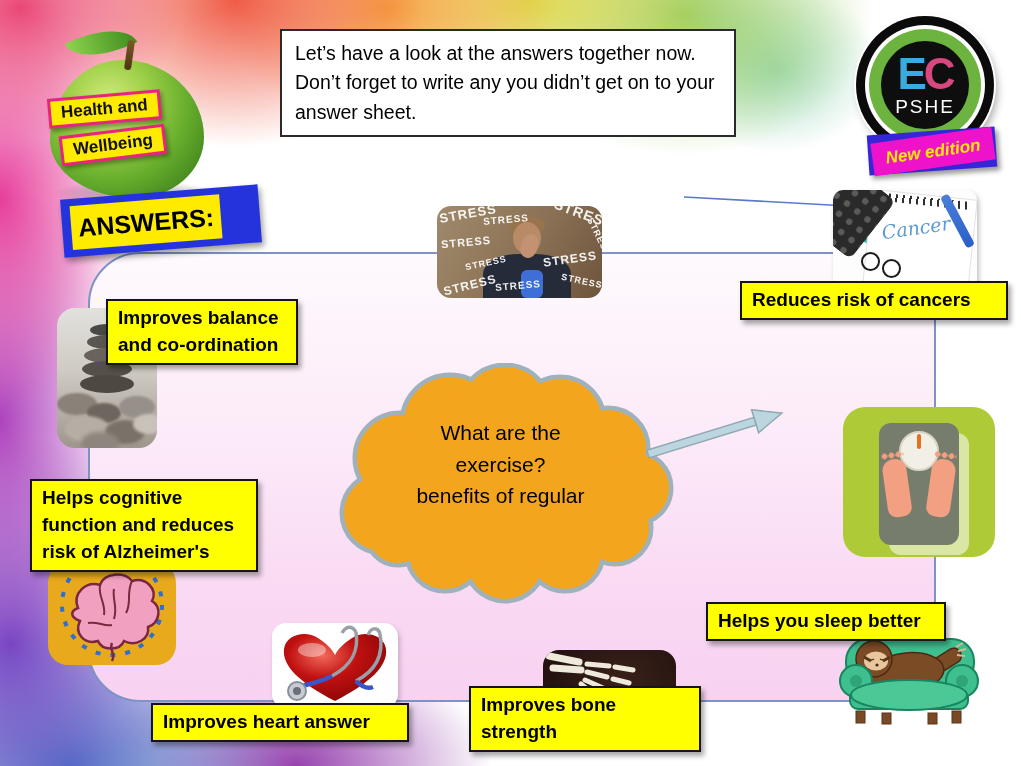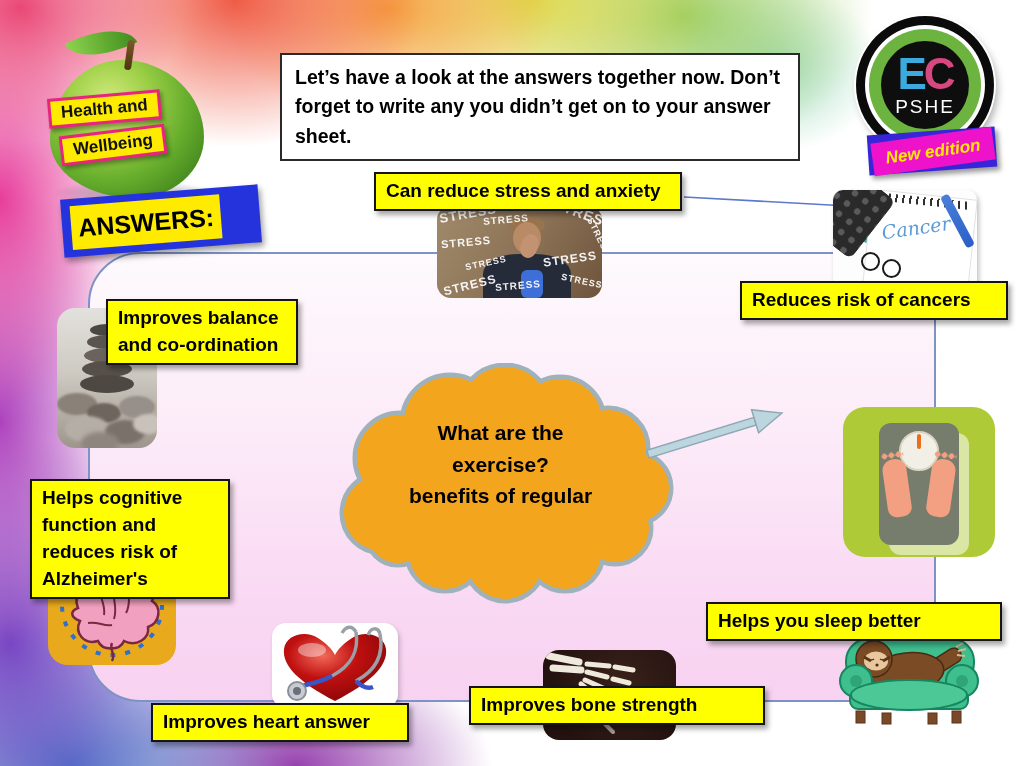--- a/index.html
+++ b/index.html
@@ -23,25 +23,25 @@
     border:2px solid var(--panel-border,#7e92c5);border-radius:52px;z-index:1;
     background:linear-gradient(180deg,#fefafd 0%,#fceaf8 42%,#f9d8f3 78%,#f8d2f1 100%);}
   .connector{position:absolute;left:680px;top:190px;z-index:2;}
   
   .ans{position:absolute;z-index:5;background:var(--label-bg,#ffff00);border:2px solid #141414;
     font-weight:bold;font-size:19px;line-height:1.42;padding:4px 10px;box-sizing:border-box;
     box-shadow:3px 4px 5px rgba(0,0,0,.35);color:#000;}
   
   .cloud-svg{position:absolute;left:320px;top:363px;z-index:4;}
   .cloud-text{position:absolute;left:398px;top:417px;width:205px;text-align:center;z-index:4;
-    font-weight:bold;font-size:21px;line-height:1.5;}
+    font-weight:normal;font-size:21px;line-height:1.5;}
   .arrow-svg{position:absolute;left:640px;top:398px;z-index:4;}
   
-  .intro{position:absolute;left:280px;top:29px;width:520px;box-sizing:border-box;z-index:6;
-    background:#fff;border:2px solid #2a2a2a;padding:8px 13px;font-weight:bold;font-size:19.5px;line-height:1.5;margin-top:24px;}
+  .intro{position:absolute;left:280px;top:29px;width:456px;box-sizing:border-box;z-index:6;
+    background:#fff;border:2px solid #2a2a2a;padding:8px 13px;font-weight:normal;font-size:19.5px;line-height:1.5;}
   
   .apple{position:absolute;left:22px;top:20px;width:200px;height:190px;z-index:6;}
   .apple .shadow{position:absolute;left:30px;top:160px;width:162px;height:26px;border-radius:50%;
     background:radial-gradient(ellipse,rgba(80,80,95,.55),rgba(80,80,95,0) 70%);}
   .apple .body{position:absolute;left:28px;top:40px;width:154px;height:138px;
     border-radius:47% 53% 45% 55% / 58% 56% 44% 42%;
     background:radial-gradient(circle at 38% 30%,#d4ea7e 0%,#9ed048 30%,#67ae2d 58%,#3f811c 88%);}
   .apple .stem{position:absolute;left:104px;top:20px;width:7px;height:30px;border-radius:3px;
     background:linear-gradient(#7a5a28,#4e3412);transform:rotate(8deg);}
   .apple .leaf{position:absolute;left:46px;top:8px;width:66px;height:30px;border-radius:0 100% 0 100%;
@@ -287,26 +287,25 @@
     <div>exercise?</div>
     <div>benefits of regular</div>
   </div>
   <svg class="arrow-svg" width="150" height="66">
     <g transform="translate(8,56) rotate(-17)">
       <rect x="0" y="-4" width="112" height="8" fill="#bcd6e0" stroke="#8fa8b2" stroke-width="1.5"></rect>
       <polygon points="112,-12 140,0 112,12" fill="#bcd6e0" stroke="#8fa8b2" stroke-width="1.5"></polygon>
     </g>
   </svg>
 
-  <div class="ans" style="left:374px;top:172px;width:308px">Can reduce stress and anxiety</div>
   <div class="ans" style="left:740px;top:281px;width:268px">Reduces risk of cancers</div>
   <div class="ans" style="left:106px;top:299px;width:192px">Improves balance and co-ordination</div>
-  <div class="ans" style="left:30px;top:479px;width:200px">Helps cognitive function and reduces risk of Alzheimer's</div>
-  <div class="ans" style="left:706px;top:602px;width:296px">Helps you sleep better</div>
-  <div class="ans" style="left:469px;top:686px;width:296px">Improves bone strength</div>
+  <div class="ans" style="left:30px;top:479px;width:228px">Helps cognitive function and reduces risk of Alzheimer's</div>
+  <div class="ans" style="left:706px;top:602px;width:240px">Helps you sleep better</div>
+  <div class="ans" style="left:469px;top:686px;width:232px">Improves bone strength</div>
   <div class="ans" style="left:151px;top:703px;width:258px">Improves heart answer</div>
 
   <div class="intro">Let’s have a look at the answers together now. Don’t forget to write any you didn’t get on to your answer sheet.</div>
 
   <div class="apple">
     <div class="shadow"></div>
     <div class="body"></div>
     <div class="leaf"></div>
     <div class="stem"></div>
     <div class="apple-tag" style="left:26px;top:74px;transform:rotate(-5deg)">

